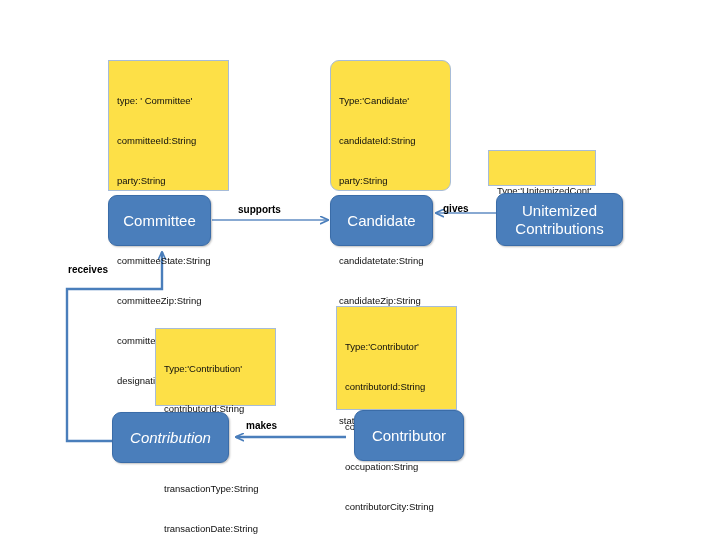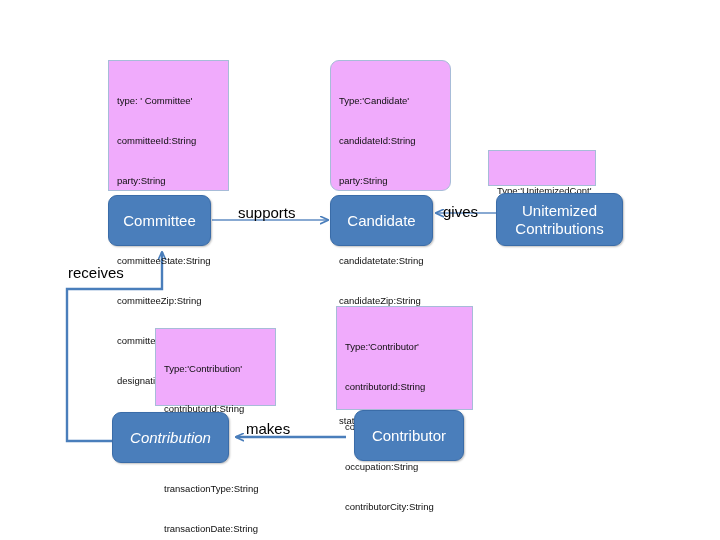--- a/index.html
+++ b/index.html
@@ -16,21 +16,21 @@
   }
   #canvas {
     position: absolute;
     left: 0; top: 0;
     width: 720px;
     height: 540px;
   }
   
   .attr-box {
     position: absolute;
-    background: #f0abfc;
+    background: #fde047;
     border: 1px solid #a7bcd8;
     box-sizing: border-box;
     padding: 6px 8px 5px 8px;
     font-size: 9.5px;
     line-height: 13.35px;
     color: #0d0d0d;
     white-space: pre;
     z-index: 5;
   }
   .attr-box .line {
@@ -54,22 +54,22 @@
     z-index: 8;
     box-shadow: 1px 1px 2px rgba(0,0,0,0.25);
   }
   .entity .label {
     display: block;
     white-space: pre-line;
   }
   
   .rel-label {
     position: absolute;
-    font-size: 15px;
-    font-weight: normal;
+    font-size: 10px;
+    font-weight: bold;
     color: #000000;
     z-index: 9;
     white-space: nowrap;
   }
 </style>
 </head>
 <body>
 
 <svg id="canvas" viewBox="0 0 720 540" xmlns="http://www.w3.org/2000/svg">
   <defs>
@@ -123,21 +123,21 @@
 </div>
 
 <div class="attr-box" style="left:108px; top:328px; width:121px; height:78px;margin-left:47px;">
   <span class="line">Type:'Contribution'</span>
   <span class="line">contributorId:String</span>
   <span class="line">amount:int</span>
   <span class="line">transactionType:String</span>
   <span class="line">transactionDate:String</span>
 </div>
 
-<div class="attr-box" style="left:336px; top:306px; width:137px; height:104px;">
+<div class="attr-box" style="left:336px; top:306px; width:121px; height:104px;">
   <span class="line">Type:'Contributor'</span>
   <span class="line">contributorId:String</span>
   <span class="line">contName: String</span>
   <span class="line">occupation:String</span>
   <span class="line">contributorCity:String</span>
   <span class="line">contributorState:String</span>
   
 </div>
 
 <div class="entity" style="left:108px; top:195px; width:103px; height:51px;">

